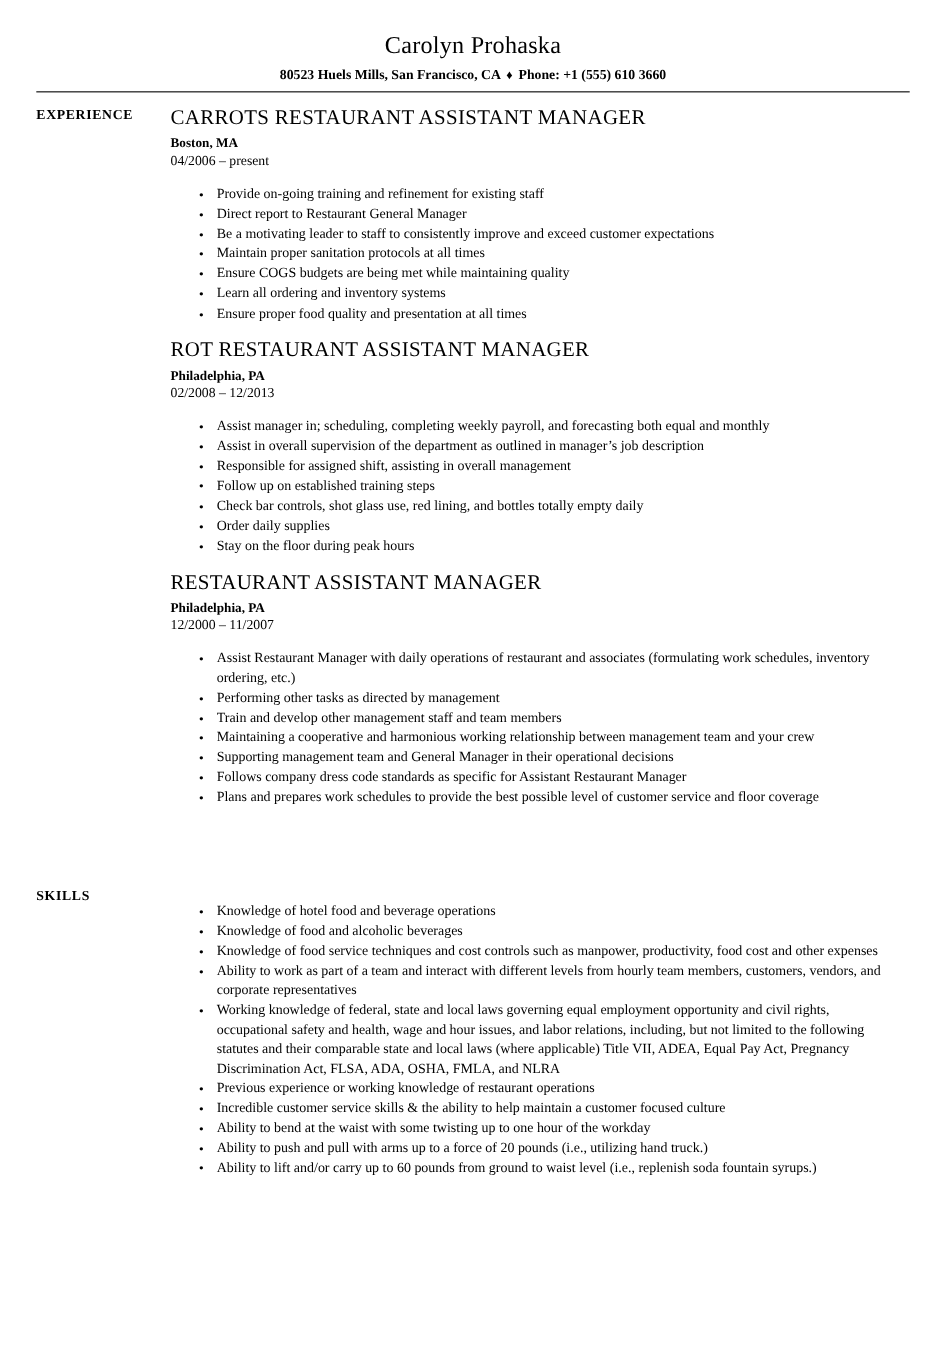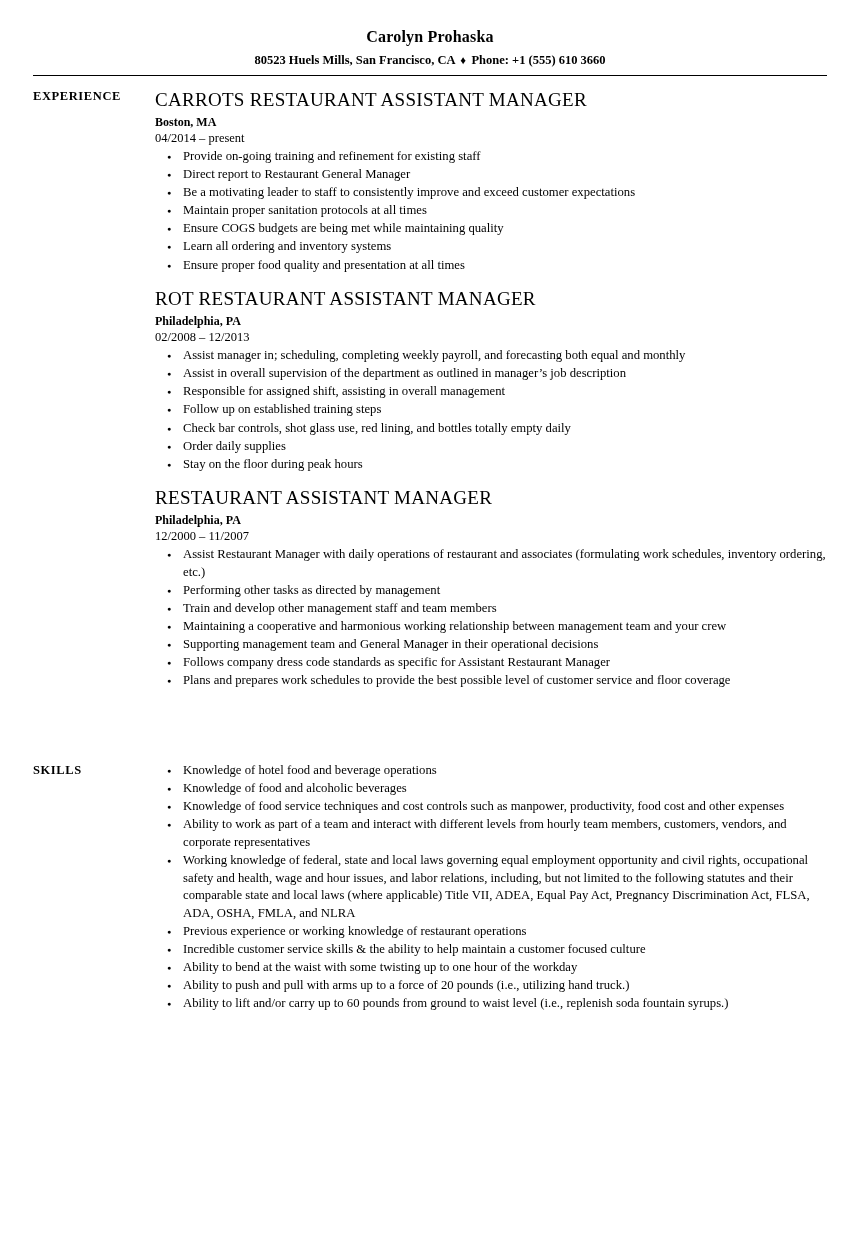--- a/index.html
+++ b/index.html
@@ -18,22 +18,22 @@
   .page {
     width: 860px;
     height: 1240px;
     box-sizing: border-box;
     padding: 20px 33px 0 33px;
     position: relative;
   }
   
   .name {
     text-align: center;
-    font-size: 16px;
-    font-weight: bold;
+    font-size: 22px;
+    font-weight: normal;
     letter-spacing: 0.2px;
     margin-top: 8px;
     margin-bottom: 7px;
   }
   .contact {
     text-align: center;
     font-size: 12.5px;
     font-weight: bold;
     margin-bottom: 7px;
   }
@@ -81,21 +81,21 @@
     font-size: 12px;
     font-weight: bold;
     margin-bottom: 1px;
   }
   .job-dates {
     font-size: 12.5px;
     margin-bottom: 2px;
   }
   ul.bullets {
     list-style: none;
-    margin: 0;
+    margin: 14px;
     padding: 0;
   }
   ul.bullets li {
     position: relative;
     padding-left: 28px;
     font-size: 12.7px;
     line-height: 17.6px;
     margin: 0 0 0.5px 0;
   }
   ul.bullets li::before {
@@ -135,21 +135,21 @@
 
   <hr class="rule">
 
   <div class="section">
     <div class="section-label">EXPERIENCE</div>
     <div class="section-body exp-offset">
 
       <div class="job">
         <div class="job-title">CARROTS RESTAURANT ASSISTANT MANAGER</div>
         <div class="job-location">Boston, MA</div>
-        <div class="job-dates">04/2014 – present</div>
+        <div class="job-dates">04/2006 – present</div>
         <ul class="bullets">
           <li>Provide on-going training and refinement for existing staff</li>
           <li>Direct report to Restaurant General Manager</li>
           <li>Be a motivating leader to staff to consistently improve and exceed customer expectations</li>
           <li>Maintain proper sanitation protocols at all times</li>
           <li>Ensure COGS budgets are being met while maintaining quality</li>
           <li>Learn all ordering and inventory systems</li>
           <li>Ensure proper food quality and presentation at all times</li>
         </ul>
       </div>

